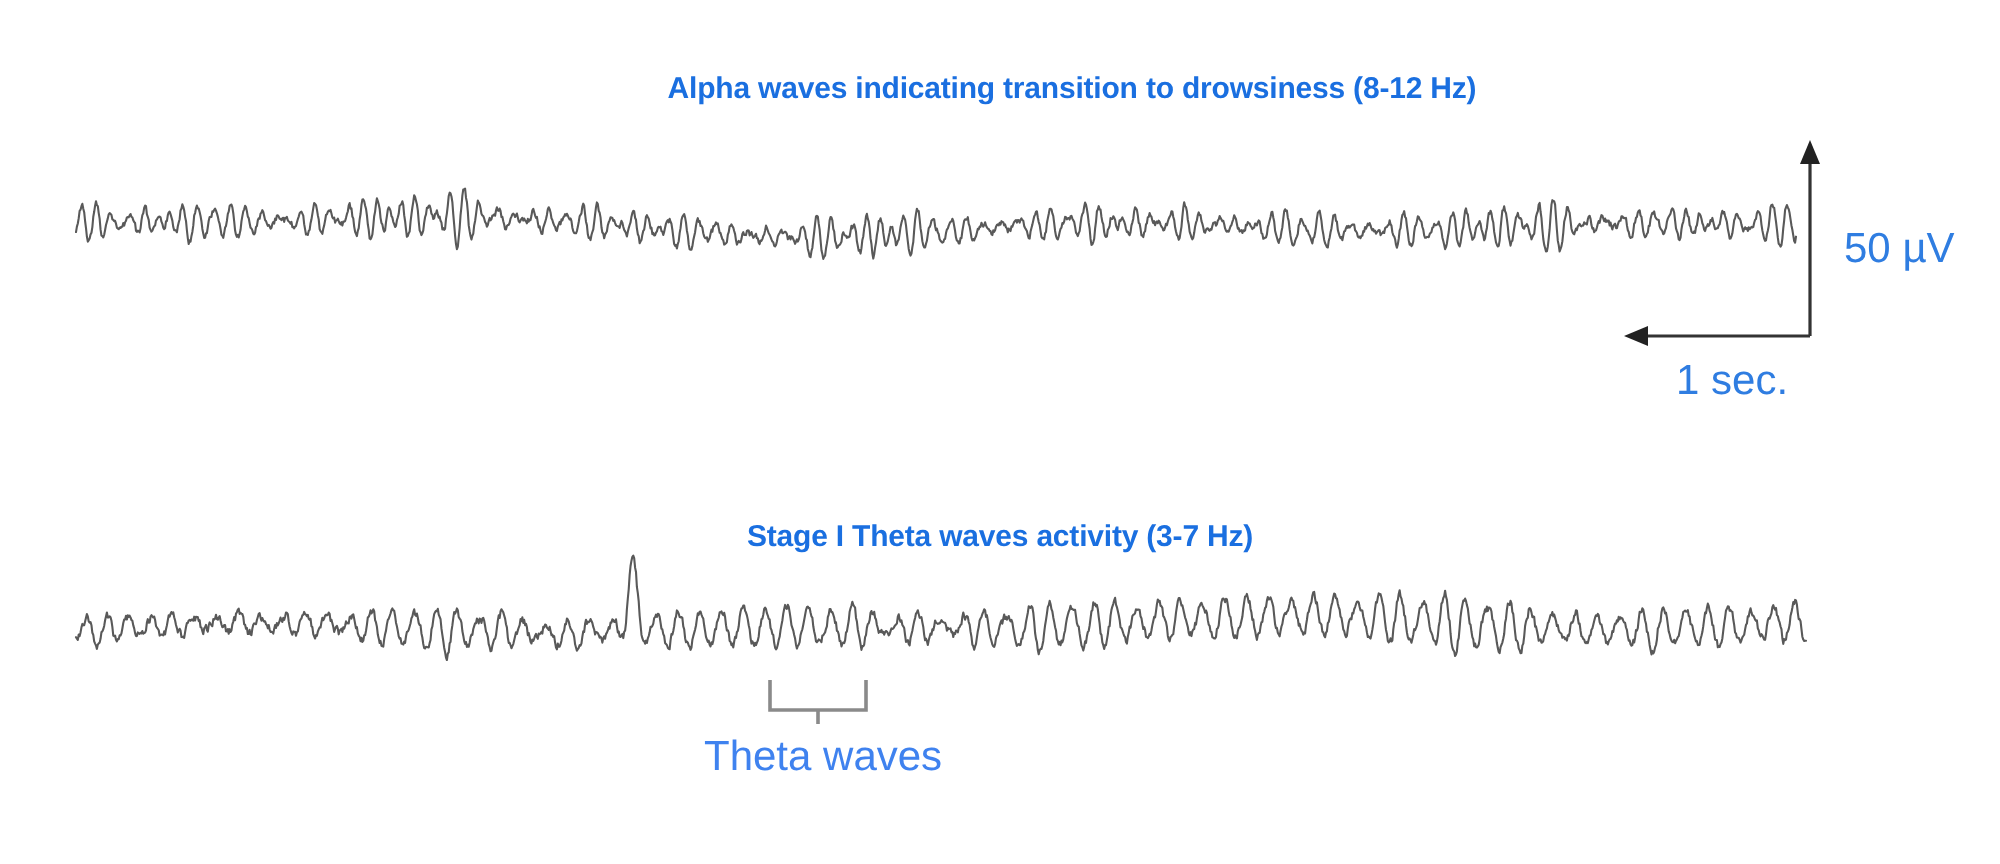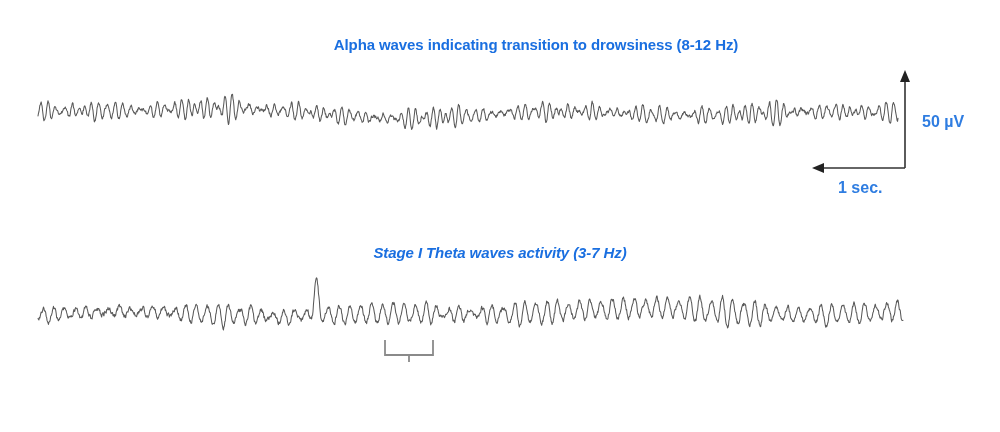--- a/index.html
+++ b/index.html
@@ -25,21 +25,21 @@
     position: absolute;
     width: 100%;
     text-align: center;
     font-weight: bold;
     font-size: 15px;
     letter-spacing: -0.1px;
     color: #1a6fe0;
     white-space: nowrap;
   }
   #alpha-title { top: 36px; padding-left: 36px; }
-  #theta-title { top: 244px; font-style: italic; }
+  #theta-title { top: 260px; }
 
   .wave-svg {
     position: absolute;
     overflow: visible;
   }
   .wave-path {
     fill: none;
     stroke: #595959;
     stroke-width: 1.05;
     stroke-linejoin: round;
@@ -53,23 +53,22 @@
     top: 58px;
     width: 125px;
     height: 125px;
   }
   .scale-line { stroke: #333333; stroke-width: 1.6; }
   .scale-head { fill: #222222; }
 
   .scale-label {
     position: absolute;
     color: #2f7de1;
-    font-size: 16px;
+    font-size: 21px;
     white-space: nowrap;
-    font-weight: bold;
   }
   #label-uv { left: 922px; top: 113px; }
   #label-sec { left: 838px; top: 179px; text-align: right; }
 
   
   #theta-bracket {
     position: absolute;
     left: 378px;
     top: 336px;
     width: 62px;
@@ -112,14 +111,15 @@
 
   <svg class="wave-svg" id="theta-wave-svg" width="1000" height="432" viewBox="0 0 1000 432" style="left:0px; top:0px;">
     <path class="wave-path" id="theta-wave-path" d="M 38.00 318.61 L 38.45 319.27 L 38.91 319.96 L 39.36 317.26 L 39.82 318.05 L 40.27 316.20 L 40.73 313.66 L 41.18 311.96 L 41.64 312.67 L 42.09 312.57 L 42.55 310.75 L 43.00 308.84 L 43.45 307.03 L 43.91 308.22 L 44.36 310.66 L 44.82 311.32 L 45.27 311.05 L 45.73 312.60 L 46.18 316.39 L 46.64 317.45 L 47.09 320.65 L 47.55 321.81 L 48.00 322.75 L 48.45 324.45 L 48.91 322.27 L 49.36 321.66 L 49.82 321.31 L 50.27 319.39 L 50.73 316.06 L 51.18 315.70 L 51.64 314.61 L 52.09 312.95 L 52.55 310.13 L 53.00 308.25 L 53.45 306.25 L 53.91 308.76 L 54.36 308.71 L 54.82 308.12 L 55.27 308.58 L 55.73 310.37 L 56.18 313.43 L 56.64 317.78 L 57.09 318.09 L 57.55 317.75 L 58.00 319.88 L 58.45 320.69 L 58.91 319.52 L 59.36 319.62 L 59.82 317.69 L 60.27 317.74 L 60.73 316.71 L 61.18 314.25 L 61.64 311.51 L 62.09 309.79 L 62.55 309.69 L 63.00 307.89 L 63.45 309.79 L 63.91 307.62 L 64.36 308.51 L 64.82 307.85 L 65.27 308.69 L 65.73 310.06 L 66.18 310.34 L 66.64 312.69 L 67.09 314.17 L 67.55 316.56 L 68.00 318.03 L 68.45 318.04 L 68.91 316.20 L 69.36 316.65 L 69.82 316.95 L 70.27 316.38 L 70.73 316.69 L 71.18 315.49 L 71.64 316.87 L 72.09 316.50 L 72.55 316.28 L 73.00 315.15 L 73.45 311.27 L 73.91 309.57 L 74.36 311.39 L 74.82 311.26 L 75.27 308.33 L 75.73 307.60 L 76.18 308.27 L 76.64 308.75 L 77.09 308.30 L 77.55 310.01 L 78.00 312.95 L 78.45 313.82 L 78.91 314.40 L 79.36 315.12 L 79.82 317.79 L 80.27 317.43 L 80.73 317.31 L 81.18 317.37 L 81.64 317.70 L 82.09 315.68 L 82.55 317.19 L 83.00 314.59 L 83.45 312.69 L 83.91 310.06 L 84.36 307.61 L 84.82 308.31 L 85.27 306.89 L 85.73 306.01 L 86.18 306.84 L 86.64 306.22 L 87.09 308.64 L 87.55 310.22 L 88.00 312.52 L 88.45 314.07 L 88.91 316.22 L 89.36 315.22 L 89.82 314.37 L 90.27 315.29 L 90.73 318.50 L 91.18 318.55 L 91.64 318.26 L 92.09 318.96 L 92.55 316.02 L 93.00 313.50 L 93.45 311.52 L 93.91 311.45 L 94.36 310.24 L 94.82 309.91 L 95.27 310.41 L 95.73 309.77 L 96.18 309.80 L 96.64 310.37 L 97.09 308.34 L 97.55 310.30 L 98.00 308.41 L 98.45 308.53 L 98.91 308.57 L 99.36 310.53 L 99.82 310.08 L 100.27 313.54 L 100.73 313.83 L 101.18 315.64 L 101.64 317.06 L 102.09 314.15 L 102.55 313.54 L 103.00 312.47 L 103.45 315.01 L 103.91 315.83 L 104.36 312.64 L 104.82 311.22 L 105.27 312.04 L 105.73 312.60 L 106.18 313.11 L 106.64 309.55 L 107.09 309.85 L 107.55 309.26 L 108.00 307.40 L 108.45 309.52 L 108.91 309.87 L 109.36 308.75 L 109.82 308.03 L 110.27 310.26 L 110.73 312.26 L 111.18 313.64 L 111.64 313.40 L 112.09 312.53 L 112.55 312.53 L 113.00 315.66 L 113.45 315.69 L 113.91 314.52 L 114.36 316.87 L 114.82 314.59 L 115.27 315.97 L 115.73 315.19 L 116.18 312.19 L 116.64 310.78 L 117.09 308.55 L 117.55 310.08 L 118.00 306.81 L 118.45 306.11 L 118.91 304.84 L 119.36 304.31 L 119.82 306.97 L 120.27 306.43 L 120.73 306.84 L 121.18 307.03 L 121.64 308.46 L 122.09 312.16 L 122.55 312.34 L 123.00 314.39 L 123.45 313.96 L 123.91 317.02 L 124.36 316.99 L 124.82 314.94 L 125.27 317.25 L 125.73 317.59 L 126.18 314.27 L 126.64 312.38 L 127.09 311.69 L 127.55 311.90 L 128.00 312.09 L 128.45 309.98 L 128.91 308.47 L 129.36 306.91 L 129.82 306.56 L 130.27 308.82 L 130.73 310.38 L 131.18 309.02 L 131.64 310.16 L 132.09 310.78 L 132.55 310.62 L 133.00 312.08 L 133.45 312.53 L 133.91 314.16 L 134.36 312.52 L 134.82 314.77 L 135.27 316.00 L 135.73 315.89 L 136.18 316.07 L 136.64 316.76 L 137.09 314.45 L 137.55 312.54 L 138.00 314.02 L 138.45 311.51 L 138.91 312.70 L 139.36 311.64 L 139.82 310.33 L 140.27 308.81 L 140.73 310.30 L 141.18 310.98 L 141.64 308.90 L 142.09 309.92 L 142.55 308.39 L 143.00 306.25 L 143.45 306.36 L 143.91 307.03 L 144.36 310.69 L 144.82 313.22 L 145.27 314.99 L 145.73 316.53 L 146.18 317.31 L 146.64 315.71 L 147.09 315.95 L 147.55 315.87 L 148.00 317.85 L 148.45 316.07 L 148.91 315.73 L 149.36 313.33 L 149.82 310.79 L 150.27 309.75 L 150.73 309.30 L 151.18 307.57 L 151.64 307.43 L 152.09 305.95 L 152.55 307.07 L 153.00 307.35 L 153.45 308.11 L 153.91 307.44 L 154.36 309.40 L 154.82 309.90 L 155.27 309.36 L 155.73 313.15 L 156.18 313.55 L 156.64 317.07 L 157.09 318.13 L 157.55 319.26 L 158.00 317.52 L 158.45 317.93 L 158.91 315.86 L 159.36 314.74 L 159.82 313.66 L 160.27 313.76 L 160.73 311.08 L 161.18 308.86 L 161.64 310.13 L 162.09 309.26 L 162.55 307.77 L 163.00 307.32 L 163.45 307.67 L 163.91 307.40 L 164.36 306.26 L 164.82 306.94 L 165.27 310.45 L 165.73 309.92 L 166.18 311.62 L 166.64 313.39 L 167.09 315.95 L 167.55 314.50 L 168.00 313.48 L 168.45 312.93 L 168.91 314.32 L 169.36 317.16 L 169.82 315.39 L 170.27 314.90 L 170.73 314.33 L 171.18 316.05 L 171.64 313.61 L 172.09 314.29 L 172.55 312.89 L 173.00 310.70 L 173.45 311.76 L 173.91 311.40 L 174.36 311.69 L 174.82 308.56 L 175.27 308.23 L 175.73 309.28 L 176.18 307.43 L 176.64 307.16 L 177.09 309.31 L 177.55 311.82 L 178.00 314.15 L 178.45 313.53 L 178.91 316.70 L 179.36 317.86 L 179.82 318.42 L 180.27 320.55 L 180.73 318.89 L 181.18 320.99 L 181.64 320.36 L 182.09 317.70 L 182.55 317.65 L 183.00 315.44 L 183.45 312.42 L 183.91 308.70 L 184.36 308.38 L 184.82 307.26 L 185.27 305.20 L 185.73 306.69 L 186.18 305.95 L 186.64 304.62 L 187.09 305.57 L 187.55 310.01 L 188.00 311.21 L 188.45 313.30 L 188.91 317.26 L 189.36 319.20 L 189.82 321.49 L 190.27 320.45 L 190.73 322.95 L 191.18 323.15 L 191.64 323.29 L 192.09 319.57 L 192.55 317.09 L 193.00 315.31 L 193.45 312.18 L 193.91 309.92 L 194.36 309.37 L 194.82 308.09 L 195.27 306.73 L 195.73 305.05 L 196.18 304.22 L 196.64 305.10 L 197.09 305.34 L 197.55 307.98 L 198.00 311.32 L 198.45 313.10 L 198.91 315.59 L 199.36 318.18 L 199.82 319.37 L 200.27 319.09 L 200.73 321.85 L 201.18 321.82 L 201.64 322.29 L 202.09 320.78 L 202.55 321.45 L 203.00 318.12 L 203.45 315.92 L 203.91 315.70 L 204.36 314.89 L 204.82 313.27 L 205.27 311.65 L 205.73 309.09 L 206.18 308.25 L 206.64 306.08 L 207.09 304.64 L 207.55 307.40 L 208.00 307.97 L 208.45 306.75 L 208.91 308.88 L 209.36 311.52 L 209.82 312.53 L 210.27 312.66 L 210.73 316.71 L 211.18 318.74 L 211.64 321.99 L 212.09 324.06 L 212.55 324.21 L 213.00 323.39 L 213.45 323.46 L 213.91 323.59 L 214.36 323.74 L 214.82 321.56 L 215.27 320.01 L 215.73 314.69 L 216.18 313.26 L 216.64 309.77 L 217.09 307.09 L 217.55 306.02 L 218.00 305.37 L 218.45 305.62 L 218.91 304.40 L 219.36 307.33 L 219.82 308.41 L 220.27 309.62 L 220.73 314.34 L 221.18 317.46 L 221.64 320.50 L 222.09 323.85 L 222.55 326.13 L 223.00 328.85 L 223.45 330.00 L 223.91 326.74 L 224.36 326.17 L 224.82 321.63 L 225.27 320.96 L 225.73 315.58 L 226.18 312.72 L 226.64 309.10 L 227.09 306.08 L 227.55 306.82 L 228.00 305.74 L 228.45 304.22 L 228.91 305.11 L 229.36 308.51 L 229.82 309.32 L 230.27 309.87 L 230.73 311.34 L 231.18 315.50 L 231.64 317.84 L 232.09 320.46 L 232.55 321.95 L 233.00 321.02 L 233.45 323.45 L 233.91 322.41 L 234.36 323.37 L 234.82 321.39 L 235.27 318.58 L 235.73 317.33 L 236.18 317.41 L 236.64 314.51 L 237.09 313.05 L 237.55 311.62 L 238.00 311.65 L 238.45 309.29 L 238.91 310.15 L 239.36 311.70 L 239.82 309.30 L 240.27 309.62 L 240.73 311.50 L 241.18 309.33 L 241.64 308.94 L 242.09 310.38 L 242.55 313.01 L 243.00 315.84 L 243.45 316.61 L 243.91 318.48 L 244.36 322.06 L 244.82 323.47 L 245.27 325.63 L 245.73 325.39 L 246.18 322.80 L 246.64 321.13 L 247.09 319.72 L 247.55 319.36 L 248.00 317.56 L 248.45 313.93 L 248.91 310.35 L 249.36 307.68 L 249.82 309.01 L 250.27 305.64 L 250.73 304.62 L 251.18 305.37 L 251.64 306.17 L 252.09 307.74 L 252.55 309.32 L 253.00 312.12 L 253.45 313.69 L 253.91 318.79 L 254.36 321.45 L 254.82 321.38 L 255.27 322.62 L 255.73 324.14 L 256.18 323.10 L 256.64 322.03 L 257.09 320.17 L 257.55 318.10 L 258.00 316.13 L 258.45 317.01 L 258.91 315.19 L 259.36 313.77 L 259.82 312.57 L 260.27 309.53 L 260.73 310.59 L 261.18 308.65 L 261.64 311.46 L 262.09 309.91 L 262.55 312.58 L 263.00 311.95 L 263.45 313.53 L 263.91 317.60 L 264.36 316.53 L 264.82 318.55 L 265.27 320.85 L 265.73 321.76 L 266.18 319.74 L 266.64 320.47 L 267.09 319.26 L 267.55 317.85 L 268.00 316.93 L 268.45 318.50 L 268.91 319.46 L 269.36 316.76 L 269.82 317.12 L 270.27 316.73 L 270.73 315.90 L 271.18 316.82 L 271.64 313.35 L 272.09 313.65 L 272.55 312.29 L 273.00 312.48 L 273.45 313.76 L 273.91 314.33 L 274.36 314.97 L 274.82 313.40 L 275.27 315.46 L 275.73 317.59 L 276.18 317.30 L 276.64 318.50 L 277.09 318.06 L 277.55 321.27 L 278.00 323.78 L 278.45 324.64 L 278.91 321.83 L 279.36 323.36 L 279.82 323.33 L 280.27 322.12 L 280.73 320.33 L 281.18 317.30 L 281.64 316.29 L 282.09 315.25 L 282.55 312.09 L 283.00 312.15 L 283.45 309.29 L 283.91 309.79 L 284.36 310.75 L 284.82 312.72 L 285.27 314.29 L 285.73 314.93 L 286.18 315.94 L 286.64 316.61 L 287.09 318.48 L 287.55 322.14 L 288.00 323.72 L 288.45 325.35 L 288.91 324.62 L 289.36 323.95 L 289.82 322.58 L 290.27 322.81 L 290.73 321.73 L 291.18 318.32 L 291.64 315.63 L 292.09 315.99 L 292.55 311.92 L 293.00 309.87 L 293.45 311.95 L 293.91 310.81 L 294.36 311.11 L 294.82 310.64 L 295.27 309.52 L 295.73 310.43 L 296.18 311.51 L 296.64 313.48 L 297.09 314.74 L 297.55 317.23 L 298.00 316.08 L 298.45 316.13 L 298.91 316.54 L 299.36 317.48 L 299.82 318.82 L 300.27 318.35 L 300.73 319.17 L 301.18 321.33 L 301.64 319.05 L 302.09 318.14 L 302.55 319.39 L 303.00 317.06 L 303.45 316.30 L 303.91 315.23 L 304.36 313.59 L 304.82 314.34 L 305.27 311.30 L 305.73 311.32 L 306.18 309.69 L 306.64 309.93 L 307.09 310.97 L 307.55 310.98 L 308.00 309.67 L 308.45 313.06 L 308.91 316.18 L 309.36 315.77 L 309.82 318.23 L 310.27 318.49 L 310.73 317.67 L 311.18 316.99 L 311.64 319.05 L 312.09 315.91 L 312.55 315.28 L 313.00 311.56 L 313.45 304.56 L 313.91 299.26 L 314.36 294.63 L 314.82 287.55 L 315.27 283.01 L 315.73 280.33 L 316.18 278.43 L 316.64 277.82 L 317.09 279.03 L 317.55 283.82 L 318.00 286.01 L 318.45 293.47 L 318.91 296.52 L 319.36 300.73 L 319.82 307.87 L 320.27 312.38 L 320.73 317.34 L 321.18 319.10 L 321.64 320.37 L 322.09 320.62 L 322.55 321.84 L 323.00 320.32 L 323.45 321.47 L 323.91 319.18 L 324.36 318.00 L 324.82 316.16 L 325.27 313.36 L 325.73 313.57 L 326.18 312.98 L 326.64 311.83 L 327.09 309.10 L 327.55 308.55 L 328.00 307.34 L 328.45 308.47 L 328.91 306.87 L 329.36 307.10 L 329.82 308.41 L 330.27 311.33 L 330.73 314.37 L 331.18 314.67 L 331.64 317.05 L 332.09 318.03 L 332.55 321.50 L 333.00 322.05 L 333.45 322.50 L 333.91 323.87 L 334.36 324.42 L 334.82 324.63 L 335.27 320.22 L 335.73 317.00 L 336.18 317.33 L 336.64 315.51 L 337.09 313.08 L 337.55 309.33 L 338.00 308.36 L 338.45 305.21 L 338.91 305.78 L 339.36 306.86 L 339.82 308.49 L 340.27 308.71 L 340.73 308.56 L 341.18 308.94 L 341.64 313.20 L 342.09 314.61 L 342.55 319.10 L 343.00 321.15 L 343.45 320.77 L 343.91 321.29 L 344.36 322.78 L 344.82 323.37 L 345.27 324.92 L 345.73 323.76 L 346.18 319.90 L 346.64 318.07 L 347.09 316.45 L 347.55 314.80 L 348.00 312.75 L 348.45 309.42 L 348.91 306.60 L 349.36 307.40 L 349.82 305.91 L 350.27 305.78 L 350.73 307.30 L 351.18 308.46 L 351.64 309.29 L 352.09 312.77 L 352.55 315.54 L 353.00 318.40 L 353.45 319.70 L 353.91 320.94 L 354.36 320.34 L 354.82 322.39 L 355.27 323.18 L 355.73 321.19 L 356.18 322.08 L 356.64 320.41 L 357.09 317.21 L 357.55 314.57 L 358.00 314.65 L 358.45 311.23 L 358.91 310.13 L 359.36 308.75 L 359.82 306.17 L 360.27 306.27 L 360.73 305.67 L 361.18 306.96 L 361.64 307.60 L 362.09 306.40 L 362.55 308.52 L 363.00 312.60 L 363.45 315.28 L 363.91 315.12 L 364.36 316.28 L 364.82 320.49 L 365.27 320.89 L 365.73 322.58 L 366.18 321.82 L 366.64 323.72 L 367.09 320.75 L 367.55 318.44 L 368.00 319.00 L 368.45 316.06 L 368.91 315.42 L 369.36 313.15 L 369.82 308.50 L 370.27 305.86 L 370.73 304.27 L 371.18 304.09 L 371.64 302.82 L 372.09 302.75 L 372.55 305.41 L 373.00 306.28 L 373.45 307.70 L 373.91 309.82 L 374.36 312.61 L 374.82 314.62 L 375.27 318.92 L 375.73 321.79 L 376.18 320.62 L 376.64 321.63 L 377.09 322.95 L 377.55 321.39 L 378.00 322.55 L 378.45 321.30 L 378.91 320.27 L 379.36 318.22 L 379.82 313.62 L 380.27 313.07 L 380.73 309.59 L 381.18 309.37 L 381.64 307.36 L 382.09 304.48 L 382.55 303.84 L 383.00 304.46 L 383.45 306.58 L 383.91 307.77 L 384.36 309.39 L 384.82 309.67 L 385.27 313.98 L 385.73 314.95 L 386.18 316.97 L 386.64 317.46 L 387.09 321.40 L 387.55 323.83 L 388.00 324.66 L 388.45 324.05 L 388.91 322.29 L 389.36 319.95 L 389.82 318.41 L 390.27 315.06 L 390.73 312.54 L 391.18 310.25 L 391.64 306.79 L 392.09 304.50 L 392.55 302.46 L 393.00 304.06 L 393.45 304.42 L 393.91 302.36 L 394.36 303.34 L 394.82 306.06 L 395.27 309.06 L 395.73 312.57 L 396.18 313.93 L 396.64 315.28 L 397.09 317.47 L 397.55 319.29 L 398.00 322.36 L 398.45 324.28 L 398.91 322.99 L 399.36 322.30 L 399.82 321.09 L 400.27 317.55 L 400.73 315.91 L 401.18 314.63 L 401.64 312.38 L 402.09 310.00 L 402.55 307.52 L 403.00 305.06 L 403.45 303.60 L 403.91 303.29 L 404.36 304.04 L 404.82 303.98 L 405.27 306.21 L 405.73 308.19 L 406.18 308.80 L 406.64 313.14 L 407.09 315.73 L 407.55 317.78 L 408.00 320.61 L 408.45 321.11 L 408.91 320.52 L 409.36 319.72 L 409.82 320.01 L 410.27 320.41 L 410.73 321.09 L 411.18 317.73 L 411.64 317.67 L 412.09 316.87 L 412.55 316.19 L 413.00 314.40 L 413.45 313.19 L 413.91 308.57 L 414.36 307.33 L 414.82 304.50 L 415.27 304.50 L 415.73 306.05 L 416.18 305.98 L 416.64 307.35 L 417.09 308.82 L 417.55 311.53 L 418.00 311.15 L 418.45 315.42 L 418.91 315.67 L 419.36 317.10 L 419.82 320.53 L 420.27 320.55 L 420.73 323.20 L 421.18 321.79 L 421.64 321.25 L 422.09 321.59 L 422.55 320.20 L 423.00 316.22 L 423.45 315.72 L 423.91 312.99 L 424.36 310.39 L 424.82 305.84 L 425.27 304.14 L 425.73 302.78 L 426.18 300.88 L 426.64 302.37 L 427.09 303.12 L 427.55 303.80 L 428.00 308.98 L 428.45 310.75 L 428.91 314.84 L 429.36 317.05 L 429.82 319.34 L 430.27 322.04 L 430.73 324.94 L 431.18 323.01 L 431.64 323.12 L 432.09 322.34 L 432.55 318.55 L 433.00 317.55 L 433.45 313.81 L 433.91 312.00 L 434.36 311.65 L 434.82 310.04 L 435.27 306.36 L 435.73 305.51 L 436.18 306.96 L 436.64 307.16 L 437.09 305.87 L 437.55 308.95 L 438.00 309.69 L 438.45 312.48 L 438.91 314.10 L 439.36 316.43 L 439.82 315.59 L 440.27 316.01 L 440.73 314.96 L 441.18 316.33 L 441.64 315.89 L 442.09 317.36 L 442.55 316.04 L 443.00 315.50 L 443.45 315.79 L 443.91 316.52 L 444.36 317.66 L 444.82 317.02 L 445.27 315.54 L 445.73 314.19 L 446.18 314.47 L 446.64 314.31 L 447.09 313.46 L 447.55 312.71 L 448.00 312.24 L 448.45 311.80 L 448.91 308.32 L 449.36 307.13 L 449.82 309.68 L 450.27 310.88 L 450.73 310.21 L 451.18 312.50 L 451.64 313.18 L 452.09 313.98 L 452.55 317.70 L 453.00 320.96 L 453.45 320.64 L 453.91 320.05 L 454.36 321.96 L 454.82 322.68 L 455.27 318.97 L 455.73 317.07 L 456.18 315.32 L 456.64 312.80 L 457.09 310.70 L 457.55 309.02 L 458.00 306.77 L 458.45 306.17 L 458.91 305.14 L 459.36 307.06 L 459.82 308.92 L 460.27 308.78 L 460.73 308.55 L 461.18 311.18 L 461.64 313.46 L 462.09 317.41 L 462.55 320.14 L 463.00 319.35 L 463.45 320.54 L 463.91 322.51 L 464.36 320.17 L 464.82 318.35 L 465.27 316.83 L 465.73 317.35 L 466.18 314.70 L 466.64 315.12 L 467.09 313.15 L 467.55 310.26 L 468.00 311.32 L 468.45 311.63 L 468.91 311.95 L 469.36 311.61 L 469.82 311.71 L 470.27 311.06 L 470.73 310.06 L 471.18 310.77 L 471.64 311.10 L 472.09 311.35 L 472.55 311.37 L 473.00 312.66 L 473.45 315.35 L 473.91 313.88 L 474.36 314.59 L 474.82 314.34 L 475.27 314.19 L 475.73 316.17 L 476.18 315.96 L 476.64 318.53 L 477.09 316.53 L 477.55 317.00 L 478.00 315.26 L 478.45 315.47 L 478.91 316.14 L 479.36 313.86 L 479.82 313.51 L 480.27 312.47 L 480.73 312.19 L 481.18 308.43 L 481.64 306.22 L 482.09 308.06 L 482.55 309.84 L 483.00 308.50 L 483.45 308.05 L 483.91 308.43 L 484.36 311.02 L 484.82 312.34 L 485.27 315.84 L 485.73 318.36 L 486.18 322.34 L 486.64 323.08 L 487.09 324.91 L 487.55 323.20 L 488.00 321.95 L 488.45 318.71 L 488.91 315.60 L 489.36 313.53 L 489.82 310.25 L 490.27 309.25 L 490.73 308.45 L 491.18 306.99 L 491.64 305.97 L 492.09 304.65 L 492.55 305.13 L 493.00 308.46 L 493.45 307.55 L 493.91 310.37 L 494.36 313.66 L 494.82 316.75 L 495.27 318.89 L 495.73 320.51 L 496.18 322.29 L 496.64 323.10 L 497.09 323.43 L 497.55 322.07 L 498.00 319.06 L 498.45 317.87 L 498.91 317.30 L 499.36 314.96 L 499.82 312.90 L 500.27 311.37 L 500.73 310.16 L 501.18 311.84 L 501.64 309.23 L 502.09 307.27 L 502.55 309.50 L 503.00 308.37 L 503.45 309.86 L 503.91 308.75 L 504.36 308.01 L 504.82 309.75 L 505.27 310.69 L 505.73 309.92 L 506.18 311.32 L 506.64 314.31 L 507.09 316.89 L 507.55 319.38 L 508.00 321.32 L 508.45 322.97 L 508.91 322.42 L 509.36 322.03 L 509.82 322.55 L 510.27 322.46 L 510.73 319.45 L 511.18 319.39 L 511.64 316.37 L 512.09 315.68 L 512.55 314.21 L 513.00 311.01 L 513.45 308.70 L 513.91 306.36 L 514.36 303.15 L 514.82 303.65 L 515.27 303.98 L 515.73 303.10 L 516.18 303.65 L 516.64 306.35 L 517.09 310.77 L 517.55 316.50 L 518.00 319.44 L 518.45 321.04 L 518.91 325.05 L 519.36 327.09 L 519.82 325.24 L 520.27 324.45 L 520.73 324.44 L 521.18 322.59 L 521.64 320.46 L 522.09 316.21 L 522.55 312.62 L 523.00 309.90 L 523.45 306.93 L 523.91 303.45 L 524.36 302.55 L 524.82 300.45 L 525.27 302.01 L 525.73 304.60 L 526.18 305.74 L 526.64 308.73 L 527.09 310.95 L 527.55 313.59 L 528.00 315.24 L 528.45 319.49 L 528.91 320.44 L 529.36 322.21 L 529.82 320.94 L 530.27 322.62 L 530.73 320.31 L 531.18 321.14 L 531.64 319.67 L 532.09 316.84 L 532.55 315.23 L 533.00 311.80 L 533.45 309.26 L 533.91 307.38 L 534.36 305.82 L 534.82 304.76 L 535.27 302.89 L 535.73 304.52 L 536.18 304.43 L 536.64 304.97 L 537.09 304.89 L 537.55 304.95 L 538.00 308.15 L 538.45 311.55 L 538.91 312.93 L 539.36 313.26 L 539.82 316.97 L 540.27 319.79 L 540.73 322.67 L 541.18 323.66 L 541.64 325.28 L 542.09 323.52 L 542.55 320.69 L 543.00 321.43 L 543.45 318.08 L 543.91 316.00 L 544.36 315.38 L 544.82 312.75 L 545.27 309.15 L 545.73 305.63 L 546.18 305.17 L 546.64 301.13 L 547.09 302.42 L 547.55 301.77 L 548.00 303.25 L 548.45 302.44 L 548.91 304.59 L 549.36 308.43 L 549.82 311.85 L 550.27 316.71 L 550.73 317.45 L 551.18 321.23 L 551.64 322.59 L 552.09 324.51 L 552.55 322.51 L 553.00 322.55 L 553.45 319.93 L 553.91 317.15 L 554.36 313.31 L 554.82 313.09 L 555.27 307.78 L 555.73 304.94 L 556.18 303.28 L 556.64 301.90 L 557.09 300.15 L 557.55 298.89 L 558.00 302.31 L 558.45 303.56 L 558.91 305.46 L 559.36 307.50 L 559.82 309.97 L 560.27 313.65 L 560.73 314.00 L 561.18 315.09 L 561.64 316.61 L 562.09 317.93 L 562.55 318.56 L 563.00 320.99 L 563.45 321.78 L 563.91 318.37 L 564.36 316.42 L 564.82 313.31 L 565.27 313.89 L 565.73 311.03 L 566.18 308.07 L 566.64 307.38 L 567.09 307.19 L 567.55 306.55 L 568.00 304.65 L 568.45 304.97 L 568.91 304.78 L 569.36 304.83 L 569.82 304.92 L 570.27 308.17 L 570.73 309.10 L 571.18 311.92 L 571.64 314.47 L 572.09 313.56 L 572.55 315.06 L 573.00 318.46 L 573.45 318.54 L 573.91 319.07 L 574.36 318.28 L 574.82 316.86 L 575.27 317.46 L 575.73 315.14 L 576.18 312.57 L 576.64 310.55 L 577.09 308.47 L 577.55 308.69 L 578.00 305.70 L 578.45 302.20 L 578.91 299.75 L 579.36 300.80 L 579.82 300.37 L 580.27 302.87 L 580.73 303.14 L 581.18 303.93 L 581.64 308.05 L 582.09 308.62 L 582.55 309.89 L 583.00 311.06 L 583.45 313.38 L 583.91 317.97 L 584.36 319.81 L 584.82 320.67 L 585.27 318.48 L 585.73 318.16 L 586.18 317.39 L 586.64 317.09 L 587.09 313.34 L 587.55 310.28 L 588.00 306.31 L 588.45 303.37 L 588.91 300.49 L 589.36 299.04 L 589.82 299.04 L 590.27 300.65 L 590.73 302.74 L 591.18 302.63 L 591.64 304.58 L 592.09 306.64 L 592.55 308.78 L 593.00 309.95 L 593.45 311.74 L 593.91 313.46 L 594.36 316.44 L 594.82 317.64 L 595.27 316.08 L 595.73 318.04 L 596.18 315.63 L 596.64 314.78 L 597.09 314.57 L 597.55 311.46 L 598.00 312.33 L 598.45 309.15 L 598.91 306.64 L 599.36 303.70 L 599.82 303.12 L 600.27 301.94 L 600.73 301.40 L 601.18 302.68 L 601.64 303.61 L 602.09 304.62 L 602.55 306.33 L 603.00 305.24 L 603.45 306.42 L 603.91 310.07 L 604.36 312.31 L 604.82 312.95 L 605.27 315.82 L 605.73 315.99 L 606.18 318.62 L 606.64 318.82 L 607.09 319.20 L 607.55 319.26 L 608.00 318.52 L 608.45 314.41 L 608.91 314.14 L 609.36 312.68 L 609.82 307.89 L 610.27 304.65 L 610.73 301.10 L 611.18 299.47 L 611.64 299.25 L 612.09 299.76 L 612.55 301.07 L 613.00 299.39 L 613.45 299.70 L 613.91 302.60 L 614.36 305.80 L 614.82 308.00 L 615.27 308.62 L 615.73 312.58 L 616.18 314.66 L 616.64 317.70 L 617.09 318.95 L 617.55 317.63 L 618.00 318.83 L 618.45 319.18 L 618.91 315.60 L 619.36 313.97 L 619.82 313.74 L 620.27 312.42 L 620.73 310.34 L 621.18 308.41 L 621.64 304.21 L 622.09 301.07 L 622.55 298.22 L 623.00 298.13 L 623.45 296.95 L 623.91 298.86 L 624.36 301.33 L 624.82 300.54 L 625.27 304.45 L 625.73 306.27 L 626.18 309.93 L 626.64 309.62 L 627.09 313.56 L 627.55 315.35 L 628.00 317.92 L 628.45 319.94 L 628.91 317.37 L 629.36 316.50 L 629.82 316.43 L 630.27 313.29 L 630.73 311.11 L 631.18 310.97 L 631.64 307.28 L 632.09 306.05 L 632.55 304.01 L 633.00 303.50 L 633.45 300.41 L 633.91 298.51 L 634.36 299.73 L 634.82 299.48 L 635.27 298.66 L 635.73 300.03 L 636.18 301.51 L 636.64 303.34 L 637.09 307.85 L 637.55 312.17 L 638.00 314.11 L 638.45 313.93 L 638.91 316.35 L 639.36 317.19 L 639.82 318.17 L 640.27 315.47 L 640.73 313.24 L 641.18 311.95 L 641.64 309.14 L 642.09 307.42 L 642.55 306.51 L 643.00 307.01 L 643.45 305.79 L 643.91 305.49 L 644.36 303.87 L 644.82 301.90 L 645.27 299.65 L 645.73 298.81 L 646.18 300.05 L 646.64 300.37 L 647.09 303.72 L 647.55 303.57 L 648.00 305.98 L 648.45 308.77 L 648.91 309.35 L 649.36 312.82 L 649.82 311.98 L 650.27 313.89 L 650.73 315.26 L 651.18 315.87 L 651.64 317.39 L 652.09 316.35 L 652.55 316.73 L 653.00 312.68 L 653.45 310.00 L 653.91 306.61 L 654.36 305.98 L 654.82 303.72 L 655.27 302.24 L 655.73 301.04 L 656.18 297.88 L 656.64 296.08 L 657.09 295.96 L 657.55 299.30 L 658.00 301.70 L 658.45 301.13 L 658.91 304.57 L 659.36 308.03 L 659.82 311.25 L 660.27 311.62 L 660.73 312.26 L 661.18 315.85 L 661.64 316.09 L 662.09 317.88 L 662.55 318.63 L 663.00 316.33 L 663.45 315.69 L 663.91 311.56 L 664.36 310.96 L 664.82 308.91 L 665.27 304.93 L 665.73 302.69 L 666.18 301.11 L 666.64 298.60 L 667.09 296.79 L 667.55 297.08 L 668.00 299.17 L 668.45 299.28 L 668.91 301.83 L 669.36 303.55 L 669.82 304.86 L 670.27 308.28 L 670.73 308.93 L 671.18 311.56 L 671.64 314.70 L 672.09 315.53 L 672.55 317.47 L 673.00 318.62 L 673.45 317.95 L 673.91 314.27 L 674.36 311.39 L 674.82 309.82 L 675.27 309.24 L 675.73 309.68 L 676.18 306.51 L 676.64 306.74 L 677.09 304.63 L 677.55 303.52 L 678.00 302.11 L 678.45 300.87 L 678.91 300.75 L 679.36 301.24 L 679.82 303.49 L 680.27 305.18 L 680.73 305.18 L 681.18 305.28 L 681.64 308.38 L 682.09 310.17 L 682.55 312.53 L 683.00 313.29 L 683.45 316.13 L 683.91 318.51 L 684.36 318.21 L 684.82 318.84 L 685.27 319.30 L 685.73 317.29 L 686.18 314.84 L 686.64 311.93 L 687.09 308.49 L 687.55 304.33 L 688.00 301.07 L 688.45 301.27 L 688.91 298.79 L 689.36 296.68 L 689.82 297.35 L 690.27 297.07 L 690.73 298.88 L 691.18 301.14 L 691.64 302.96 L 692.09 307.08 L 692.55 311.25 L 693.00 314.83 L 693.45 316.85 L 693.91 320.46 L 694.36 321.17 L 694.82 320.75 L 695.27 319.16 L 695.73 320.75 L 696.18 320.24 L 696.64 314.82 L 697.09 311.47 L 697.55 310.33 L 698.00 306.03 L 698.45 300.97 L 698.91 300.06 L 699.36 296.98 L 699.82 295.10 L 700.27 298.19 L 700.73 299.27 L 701.18 301.84 L 701.64 302.86 L 702.09 307.61 L 702.55 308.13 L 703.00 312.69 L 703.45 316.13 L 703.91 318.57 L 704.36 319.72 L 704.82 319.22 L 705.27 319.97 L 705.73 321.34 L 706.18 319.55 L 706.64 317.35 L 707.09 314.48 L 707.55 315.06 L 708.00 313.98 L 708.45 312.73 L 708.91 310.06 L 709.36 307.23 L 709.82 304.07 L 710.27 303.77 L 710.73 303.69 L 711.18 301.80 L 711.64 302.15 L 712.09 300.54 L 712.55 302.09 L 713.00 302.27 L 713.45 306.16 L 713.91 306.86 L 714.36 309.94 L 714.82 313.32 L 715.27 315.51 L 715.73 316.40 L 716.18 317.57 L 716.64 319.59 L 717.09 320.40 L 717.55 320.64 L 718.00 322.35 L 718.45 320.69 L 718.91 318.02 L 719.36 313.14 L 719.82 310.85 L 720.27 306.86 L 720.73 301.73 L 721.18 301.25 L 721.64 299.01 L 722.09 298.12 L 722.55 295.39 L 723.00 298.30 L 723.45 299.89 L 723.91 304.55 L 724.36 309.30 L 724.82 310.42 L 725.27 316.73 L 725.73 321.28 L 726.18 323.84 L 726.64 325.10 L 727.09 325.66 L 727.55 327.99 L 728.00 327.23 L 728.45 325.72 L 728.91 320.57 L 729.36 319.04 L 729.82 313.77 L 730.27 308.38 L 730.73 305.04 L 731.18 302.55 L 731.64 300.30 L 732.09 300.43 L 732.55 299.29 L 733.00 300.46 L 733.45 302.55 L 733.91 304.24 L 734.36 308.11 L 734.82 311.76 L 735.27 312.34 L 735.73 315.76 L 736.18 318.53 L 736.64 319.69 L 737.09 323.14 L 737.55 321.73 L 738.00 323.68 L 738.45 323.80 L 738.91 323.19 L 739.36 322.39 L 739.82 319.54 L 740.27 314.63 L 740.73 310.89 L 741.18 311.24 L 741.64 307.94 L 742.09 306.50 L 742.55 304.61 L 743.00 305.79 L 743.45 303.32 L 743.91 305.54 L 744.36 303.73 L 744.82 303.92 L 745.27 304.30 L 745.73 305.76 L 746.18 309.80 L 746.64 310.30 L 747.09 313.49 L 747.55 315.85 L 748.00 318.16 L 748.45 321.53 L 748.91 324.05 L 749.36 325.96 L 749.82 326.58 L 750.27 323.60 L 750.73 322.38 L 751.18 321.28 L 751.64 319.26 L 752.09 316.99 L 752.55 311.37 L 753.00 309.35 L 753.45 304.79 L 753.91 301.83 L 754.36 302.08 L 754.82 302.49 L 755.27 300.38 L 755.73 301.67 L 756.18 305.93 L 756.64 307.01 L 757.09 311.75 L 757.55 316.18 L 758.00 320.06 L 758.45 320.33 L 758.91 321.32 L 759.36 324.17 L 759.82 325.11 L 760.27 326.65 L 760.73 326.50 L 761.18 322.80 L 761.64 321.83 L 762.09 318.16 L 762.55 313.00 L 763.00 310.71 L 763.45 309.45 L 763.91 308.87 L 764.36 304.55 L 764.82 304.01 L 765.27 304.46 L 765.73 306.19 L 766.18 308.58 L 766.64 308.15 L 767.09 308.47 L 767.55 313.36 L 768.00 313.20 L 768.45 315.29 L 768.91 317.49 L 769.36 320.36 L 769.82 319.85 L 770.27 319.70 L 770.73 321.31 L 771.18 321.25 L 771.64 320.45 L 772.09 317.87 L 772.55 317.03 L 773.00 315.27 L 773.45 314.18 L 773.91 311.54 L 774.36 310.92 L 774.82 309.21 L 775.27 307.50 L 775.73 307.48 L 776.18 306.05 L 776.64 308.16 L 777.09 307.27 L 777.55 308.94 L 778.00 310.49 L 778.45 312.97 L 778.91 312.54 L 779.36 315.09 L 779.82 316.12 L 780.27 316.50 L 780.73 316.88 L 781.18 318.89 L 781.64 318.44 L 782.09 318.53 L 782.55 319.63 L 783.00 319.14 L 783.45 320.27 L 783.91 317.65 L 784.36 317.92 L 784.82 316.20 L 785.27 312.31 L 785.73 311.20 L 786.18 311.38 L 786.64 310.38 L 787.09 307.93 L 787.55 307.47 L 788.00 305.11 L 788.45 305.34 L 788.91 308.79 L 789.36 311.81 L 789.82 311.78 L 790.27 315.37 L 790.73 318.13 L 791.18 318.45 L 791.64 319.57 L 792.09 319.75 L 792.55 321.31 L 793.00 321.60 L 793.45 320.89 L 793.91 321.52 L 794.36 319.58 L 794.82 317.78 L 795.27 317.71 L 795.73 314.87 L 796.18 314.20 L 796.64 312.33 L 797.09 310.54 L 797.55 308.69 L 798.00 307.64 L 798.45 308.04 L 798.91 306.96 L 799.36 307.68 L 799.82 311.06 L 800.27 312.15 L 800.73 312.26 L 801.18 314.31 L 801.64 317.09 L 802.09 317.05 L 802.55 318.02 L 803.00 321.47 L 803.45 320.91 L 803.91 322.23 L 804.36 320.72 L 804.82 319.65 L 805.27 319.48 L 805.73 318.20 L 806.18 315.48 L 806.64 315.96 L 807.09 313.17 L 807.55 311.74 L 808.00 311.89 L 808.45 310.18 L 808.91 310.76 L 809.36 308.40 L 809.82 309.73 L 810.27 308.64 L 810.73 309.23 L 811.18 309.15 L 811.64 310.44 L 812.09 311.30 L 812.55 311.43 L 813.00 313.75 L 813.45 314.93 L 813.91 318.06 L 814.36 320.30 L 814.82 320.15 L 815.27 322.08 L 815.73 322.82 L 816.18 322.53 L 816.64 319.94 L 817.09 321.24 L 817.55 318.72 L 818.00 315.09 L 818.45 315.31 L 818.91 314.01 L 819.36 309.55 L 819.82 305.94 L 820.27 306.24 L 820.73 306.03 L 821.18 304.18 L 821.64 304.84 L 822.09 307.39 L 822.55 310.25 L 823.00 311.87 L 823.45 315.90 L 823.91 316.19 L 824.36 319.05 L 824.82 322.48 L 825.27 324.90 L 825.73 327.19 L 826.18 325.47 L 826.64 326.76 L 827.09 325.76 L 827.55 323.68 L 828.00 322.50 L 828.45 319.86 L 828.91 314.28 L 829.36 313.50 L 829.82 311.77 L 830.27 310.71 L 830.73 306.29 L 831.18 304.24 L 831.64 303.63 L 832.09 304.79 L 832.55 306.69 L 833.00 306.35 L 833.45 308.81 L 833.91 312.30 L 834.36 315.68 L 834.82 317.13 L 835.27 319.13 L 835.73 320.28 L 836.18 320.98 L 836.64 321.13 L 837.09 319.92 L 837.55 321.63 L 838.00 320.47 L 838.45 319.69 L 838.91 318.58 L 839.36 318.04 L 839.82 315.62 L 840.27 312.95 L 840.73 310.29 L 841.18 308.86 L 841.64 305.92 L 842.09 305.71 L 842.55 305.25 L 843.00 305.86 L 843.45 305.77 L 843.91 305.10 L 844.36 307.94 L 844.82 308.33 L 845.27 312.15 L 845.73 312.15 L 846.18 312.92 L 846.64 315.43 L 847.09 317.55 L 847.55 319.24 L 848.00 320.68 L 848.45 320.49 L 848.91 322.57 L 849.36 322.53 L 849.82 322.48 L 850.27 319.53 L 850.73 317.89 L 851.18 316.05 L 851.64 313.09 L 852.09 309.61 L 852.55 306.26 L 853.00 306.66 L 853.45 303.99 L 853.91 301.82 L 854.36 302.91 L 854.82 305.47 L 855.27 306.66 L 855.73 309.34 L 856.18 312.54 L 856.64 312.75 L 857.09 316.58 L 857.55 319.81 L 858.00 319.99 L 858.45 320.06 L 858.91 323.63 L 859.36 323.11 L 859.82 323.49 L 860.27 322.05 L 860.73 321.20 L 861.18 319.21 L 861.64 315.28 L 862.09 311.65 L 862.55 308.67 L 863.00 305.23 L 863.45 304.41 L 863.91 303.18 L 864.36 303.25 L 864.82 305.37 L 865.27 305.04 L 865.73 305.74 L 866.18 305.87 L 866.64 309.76 L 867.09 312.41 L 867.55 316.26 L 868.00 316.70 L 868.45 318.70 L 868.91 318.88 L 869.36 318.86 L 869.82 319.88 L 870.27 321.31 L 870.73 320.15 L 871.18 318.71 L 871.64 318.02 L 872.09 317.36 L 872.55 314.69 L 873.00 312.43 L 873.45 311.75 L 873.91 308.21 L 874.36 308.22 L 874.82 305.71 L 875.27 304.14 L 875.73 306.20 L 876.18 307.71 L 876.64 307.78 L 877.09 308.63 L 877.55 309.81 L 878.00 310.42 L 878.45 310.16 L 878.91 314.22 L 879.36 315.09 L 879.82 317.21 L 880.27 318.22 L 880.73 317.08 L 881.18 317.66 L 881.64 318.78 L 882.09 319.83 L 882.55 319.87 L 883.00 317.01 L 883.45 312.85 L 883.91 310.16 L 884.36 309.03 L 884.82 309.34 L 885.27 307.93 L 885.73 306.73 L 886.18 303.61 L 886.64 302.55 L 887.09 304.00 L 887.55 304.88 L 888.00 303.92 L 888.45 307.56 L 888.91 308.05 L 889.36 310.09 L 889.82 311.24 L 890.27 313.26 L 890.73 314.55 L 891.18 319.12 L 891.64 321.94 L 892.09 319.53 L 892.55 320.08 L 893.00 319.82 L 893.45 316.42 L 893.91 315.85 L 894.36 314.55 L 894.82 312.29 L 895.27 307.86 L 895.73 306.17 L 896.18 303.89 L 896.64 301.05 L 897.09 302.02 L 897.55 299.97 L 898.00 300.21 L 898.45 302.27 L 898.91 306.43 L 899.36 309.61 L 899.82 309.54 L 900.27 310.62 L 900.73 314.58 L 901.18 318.37 L 901.64 319.78 L 902.09 320.53 L 902.55 320.41 L 903.00 320.35"></path>
   </svg>
 
   <svg id="theta-bracket" viewBox="0 0 62 31" width="62" height="31" style="left: 378px; top: 336px; width: 62px; height: 31px;">
     <path class="bracket-line" d="M 7 4 L 7 19 L 55 19 L 55 4"></path>
     <line class="bracket-line" x1="31" y1="19" x2="31" y2="26"></line>
   </svg>
 
+  <div id="label-theta-waves">Theta waves</div>
 
 </div>
 
 </body></html>

